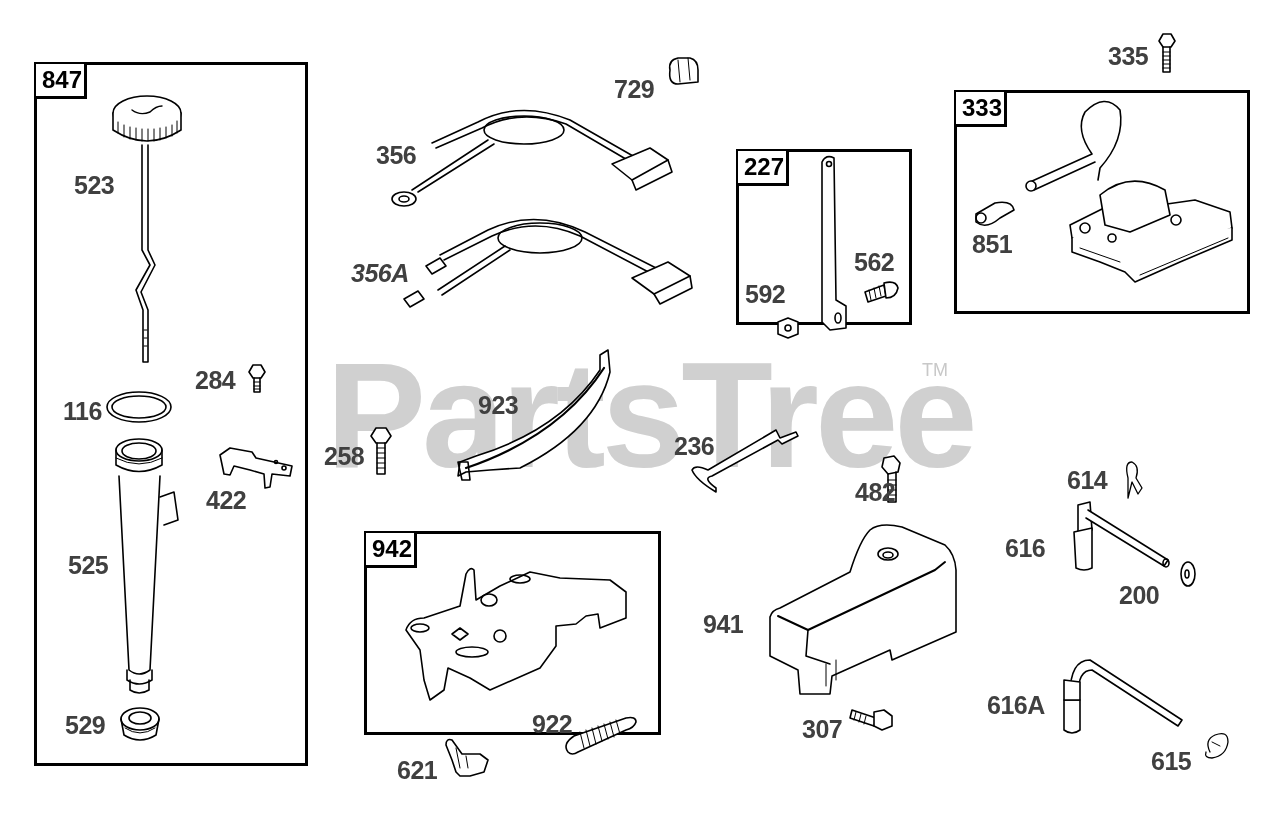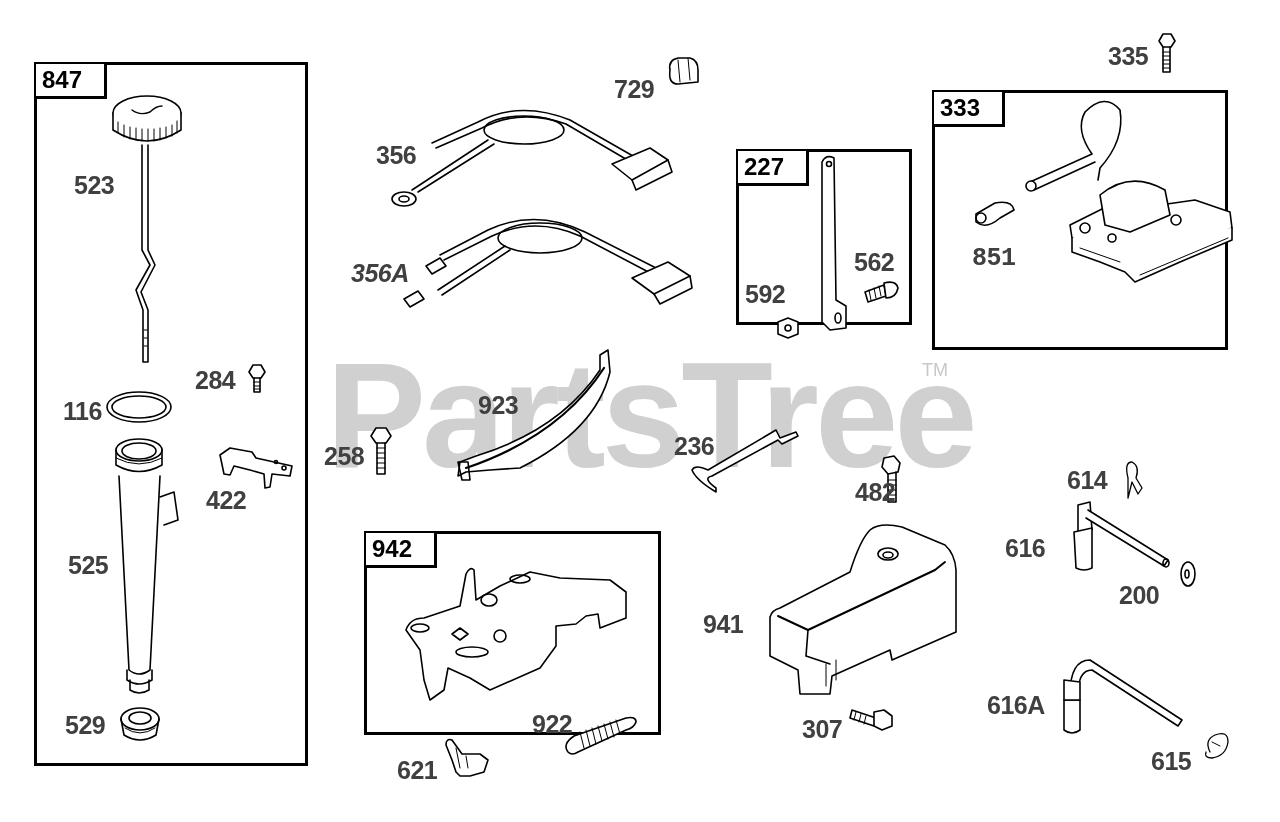--- a/index.html
+++ b/index.html
@@ -1,40 +1,40 @@
 <!DOCTYPE html>
 <html><head>
   <meta charset="utf-8">
   <style>
     html, body { margin: 0; padding: 0; background: #ffffff; }
     body { width: 1280px; height: 822px; position: relative; overflow: hidden; font-family: "Liberation Sans", sans-serif; }
     .stage { position: absolute; left: 0; top: 0; width: 1280px; height: 822px; }
     .wm { position: absolute; left: 326px; top: 340px; font-family: "Liberation Sans", sans-serif; font-weight: bold; font-size: 150px; color: #d0d0d0; letter-spacing: -4px; line-height: 1; z-index: 0; }
     .tm { position: absolute; left: 922px; top: 360px; font-size: 18px; color: #c8c8c8; z-index: 0; }
     .box { position: absolute; border: 3px solid #000; box-sizing: border-box; z-index: 1; }
-    .box-tag { position: absolute; left: -1px; top: -1px; border-right: 3px solid #000; border-bottom: 3px solid #000; background: #fff; font-weight: bold; font-size: 24px; padding: 2px 22px 2px 6px; line-height: 28px; }
+    .box-tag { position: absolute; left: -1px; top: -1px; border-right: 3px solid #000; border-bottom: 3px solid #000; background: #fff; font-weight: bold; font-size: 24px; padding: 2px 2px 2px 6px; line-height: 28px; }
     .lbl { position: absolute; font-weight: bold; font-size: 25px; color: #404040; line-height: 1; z-index: 3; white-space: nowrap; letter-spacing: -0.5px; }
     svg.art { position: absolute; left: 0; top: 0; z-index: 2; }
     svg.art * { vector-effect: non-scaling-stroke; }
   </style>
 </head>
 <body>
 
 <div class="stage">
 
   <div class="wm">PartsTree</div>
   <div class="tm">TM</div>
 
   <div class="box" style="left:34px; top:62px; width:274px; height:704px;">
     <div class="box-tag">847</div>
   </div>
   <div class="box" style="left:736px; top:149px; width:176px; height:176px;">
     <div class="box-tag">227</div>
   </div>
-  <div class="box" style="left:932px; top:90px; width:296px; height:260px;">
+  <div class="box" style="left:954px; top:90px; width:296px; height:224px;">
     <div class="box-tag">333</div>
   </div>
   <div class="box" style="left:364px; top:531px; width:297px; height:204px;">
     <div class="box-tag">942</div>
   </div>
 
   <svg class="art" width="1280" height="822" viewBox="0 0 1280 822" fill="none" stroke="#000" stroke-width="1.6" stroke-linejoin="round" stroke-linecap="round">
 
     <g>
       <ellipse cx="147" cy="113" rx="34" ry="17" fill="#fff"></ellipse>
@@ -244,21 +244,21 @@
   <div class="lbl" style="left:376px; top:143px;">356</div>
   <div class="lbl" style="left:351px; top:261px;font-style:italic;">356A</div>
   <div class="lbl" style="left:478px; top:393px;">923</div>
   <div class="lbl" style="left:324px; top:444px;">258</div>
   <div class="lbl" style="left:674px; top:434px;">236</div>
 
   <div class="lbl" style="left:745px; top:282px;text-align:center;">592</div>
   <div class="lbl" style="left:854px; top:250px;">562</div>
 
   <div class="lbl" style="left:1108px; top:44px;">335</div>
-  <div class="lbl" style="left:972px; top:246px;font-family:Liberation Mono, monospace;">851</div>
+  <div class="lbl" style="left:972px; top:232px;">851</div>
 
   <div class="lbl" style="left:855px; top:480px;">482</div>
   <div class="lbl" style="left:1067px; top:468px;">614</div>
   <div class="lbl" style="left:1005px; top:536px;">616</div>
   <div class="lbl" style="left:1119px; top:583px;">200</div>
   <div class="lbl" style="left:703px; top:612px;">941</div>
   <div class="lbl" style="left:802px; top:717px;">307</div>
   <div class="lbl" style="left:987px; top:693px;">616A</div>
   <div class="lbl" style="left:1151px; top:749px;">615</div>
 

